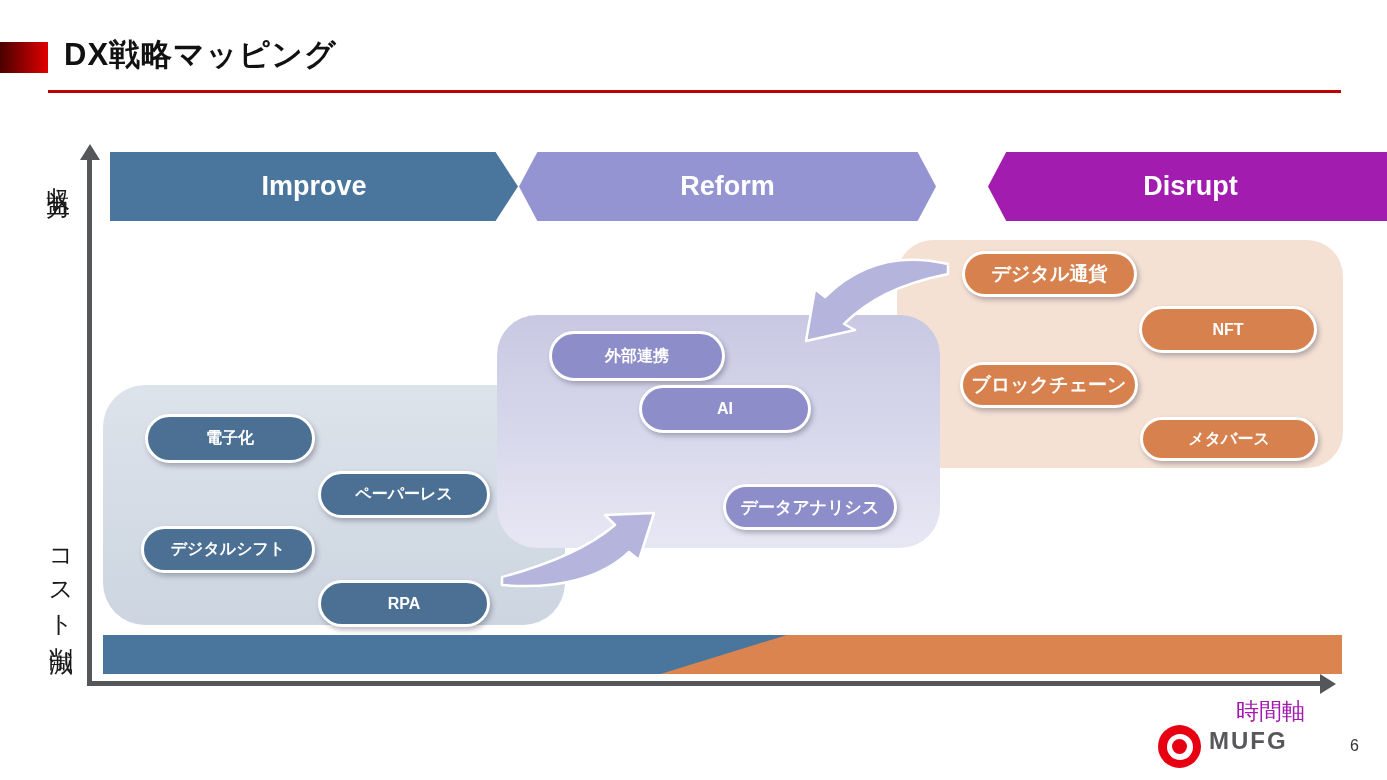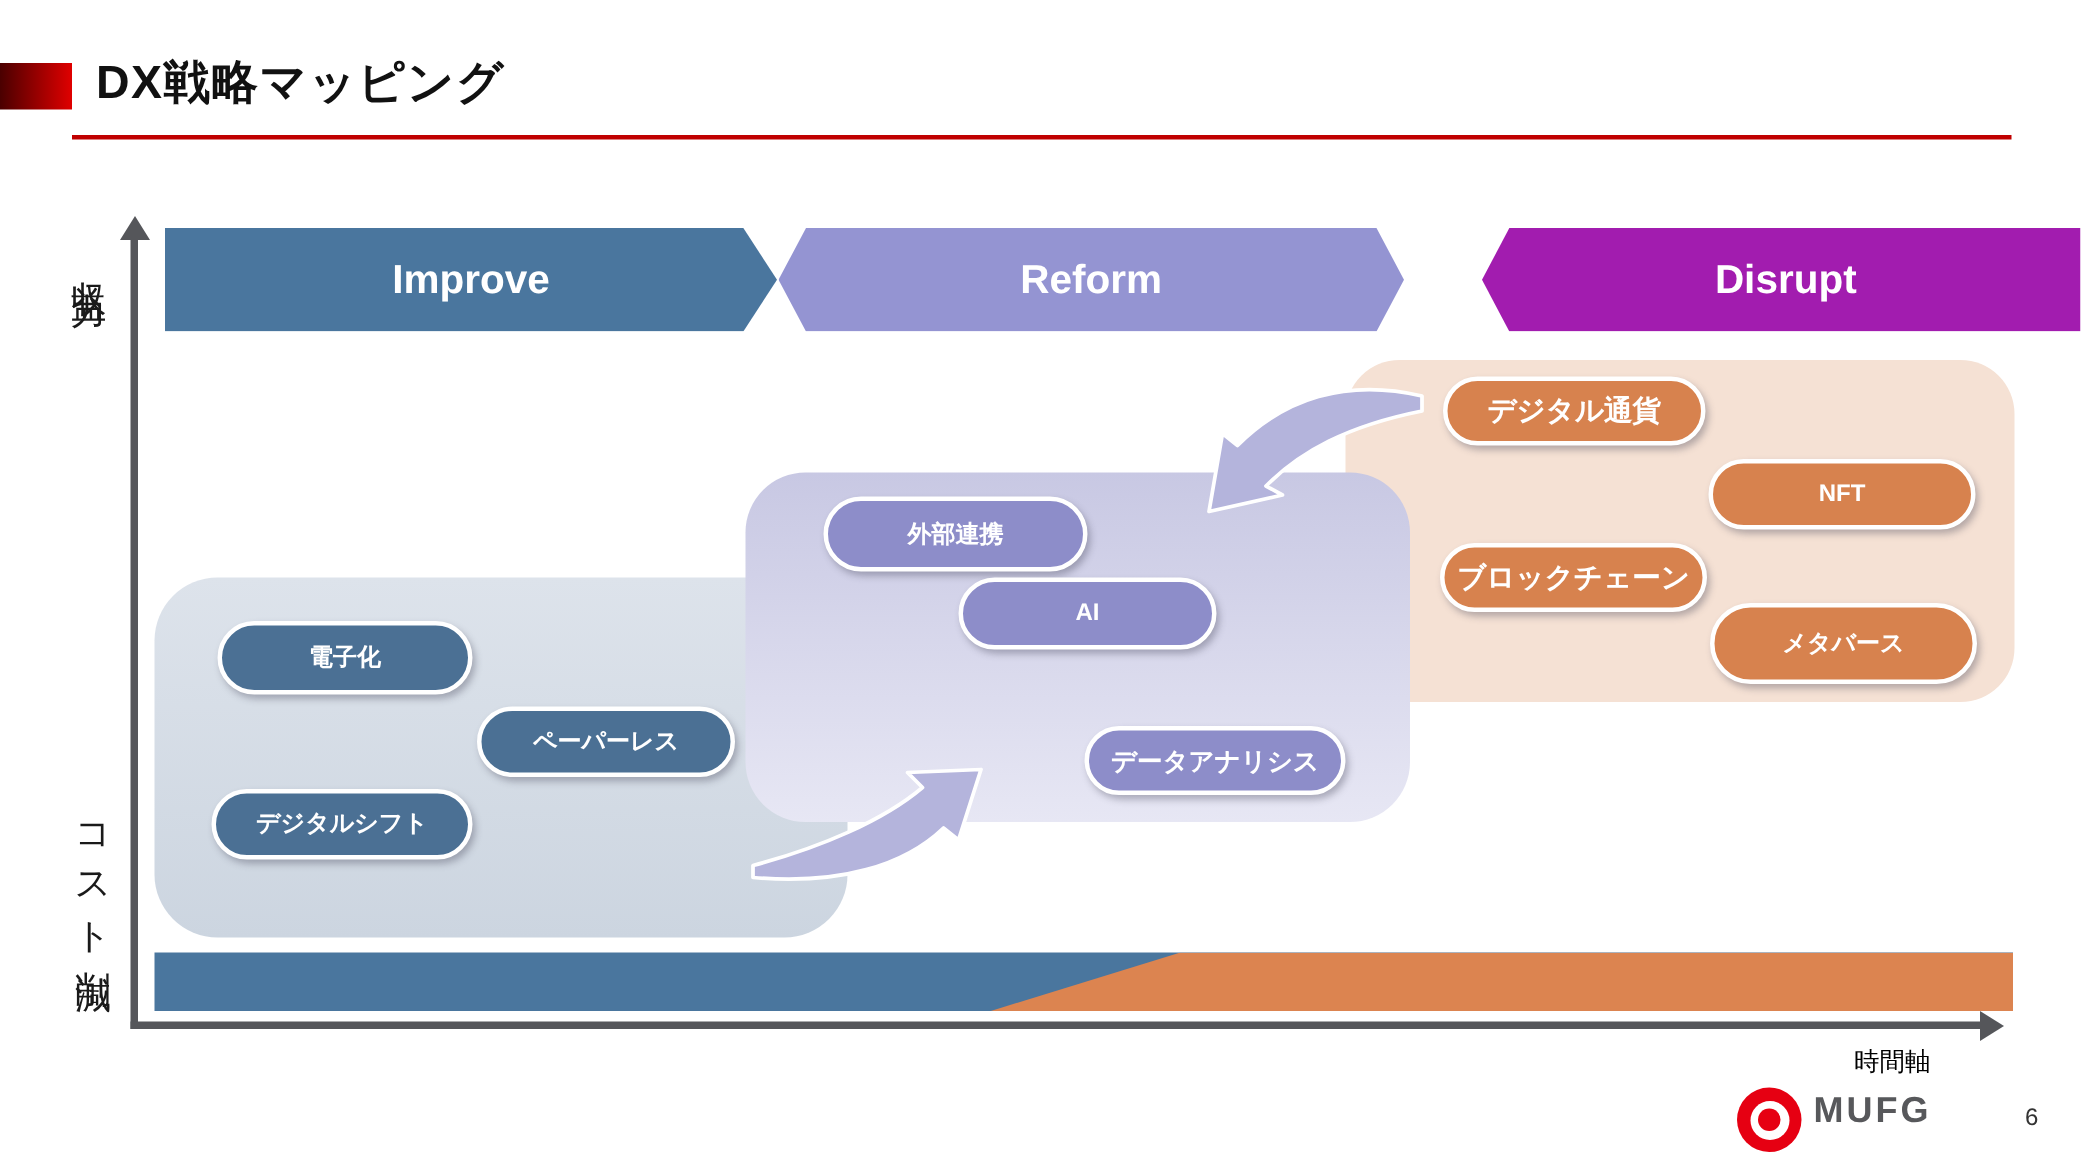--- a/index.html
+++ b/index.html
@@ -20,21 +20,21 @@
     border-left:10px solid transparent; border-right:10px solid transparent;
     border-bottom:16px solid #55565a; }
   .axis-h { position:absolute; left:87px; top:681px; width:1237px; height:5px; background:#55565a; }
   .axis-h-head { position:absolute; left:1320px; top:674px; width:0; height:0;
     border-top:10px solid transparent; border-bottom:10px solid transparent;
     border-left:16px solid #55565a; }
   .vlabel { position:absolute; writing-mode:vertical-rl; text-orientation:upright;
     font-size:24px; color:#1a1a1a; letter-spacing:4px; }
   .vlabel.top { left:42px; top:168px; }
   .vlabel.bottom { left:45px; top:534px; }
-  .xlabel { position:absolute; left:1236px; top:696px; font-size:17px; color:#000000; }
+  .xlabel { position:absolute; left:1236px; top:696px; font-size:23px; color:#a21caf; }
 
   
   .banner { position:absolute; top:152px; height:69px; display:flex; align-items:center;
     justify-content:center; color:#fff; font-size:27px; font-weight:bold; z-index:4; }
   .banner.improve { left:110px; width:408px; background:#4a769e;
     clip-path:polygon(0 0,94.5% 0,100% 50%,94.5% 100%,0 100%); }
   .banner.reform { left:519px; width:417px; background:#9494d2;
     clip-path:polygon(4.4% 0,95.6% 0,100% 50%,95.6% 100%,4.4% 100%,0 50%); }
   .banner.disrupt { left:988px; width:405px; background:#a21caf;
     clip-path:polygon(4.5% 0,100% 0,100% 100%,4.5% 100%,0 50%); }
@@ -58,21 +58,21 @@
   .p-denshika      { left:145px; top:399px; width:170px; height:49px; }
   .p-paperless     { left:318px; top:456px; width:172px; height:47px; }
   .p-digitalshift  { left:141px; top:511px; width:174px; height:47px; }
   .p-rpa           { left:318px; top:565px; width:172px; height:47px; }
   .p-gaibu         { left:549px; top:331px; width:176px; height:50px; }
   .p-ai            { left:639px; top:385px; width:172px; height:48px; }
   .p-dataanalysis  { left:723px; top:484px; width:174px; height:46px; font-size:17px; }
   .p-digitalcur    { left:962px; top:251px; width:175px; height:46px; font-size:19px; }
   .p-nft           { left:1139px; top:306px; width:178px; height:47px; }
   .p-blockchain    { left:960px; top:362px; width:178px; height:46px; font-size:19px; }
-  .p-metaverse     { left:1140px; top:402px; width:178px; height:54px; }
+  .p-metaverse     { left:1140px; top:417px; width:178px; height:44px; }
 
   
   .flow-arrows { position:absolute; left:0; top:0; z-index:6; pointer-events:none; }
 
   
   .market-bar { position:absolute; left:103px; top:635px; width:1239px; height:39px;
     background:#4a769e; z-index:4; }
   .market-bar .orange-part { position:absolute; inset:0; background:#dc8450;
     clip-path:polygon(45% 100%,55.2% 0,100% 0,100% 100%); }
   .market-label { position:absolute; top:0; height:39px; width:600px; display:flex;
@@ -111,20 +111,21 @@
   <div class="banner reform">Reform</div>
   <div class="banner disrupt">Disrupt</div>
 
   <div class="gbox improve"></div>
   <div class="gbox disrupt"></div>
   <div class="gbox reform"></div>
 
   <div class="pill blue p-denshika">電子化</div>
   <div class="pill blue p-paperless">ペーパーレス</div>
   <div class="pill blue p-digitalshift">デジタルシフト</div>
+  <div class="pill blue p-rpa">RPA</div>
 
   <div class="pill purple p-gaibu">外部連携</div>
   <div class="pill purple p-ai">AI</div>
   <div class="pill purple p-dataanalysis">データアナリシス</div>
 
   <div class="pill orange p-digitalcur">デジタル通貨</div>
   <div class="pill orange p-nft">NFT</div>
   <div class="pill orange p-blockchain">ブロックチェーン</div>
   <div class="pill orange p-metaverse">メタバース</div>
 

